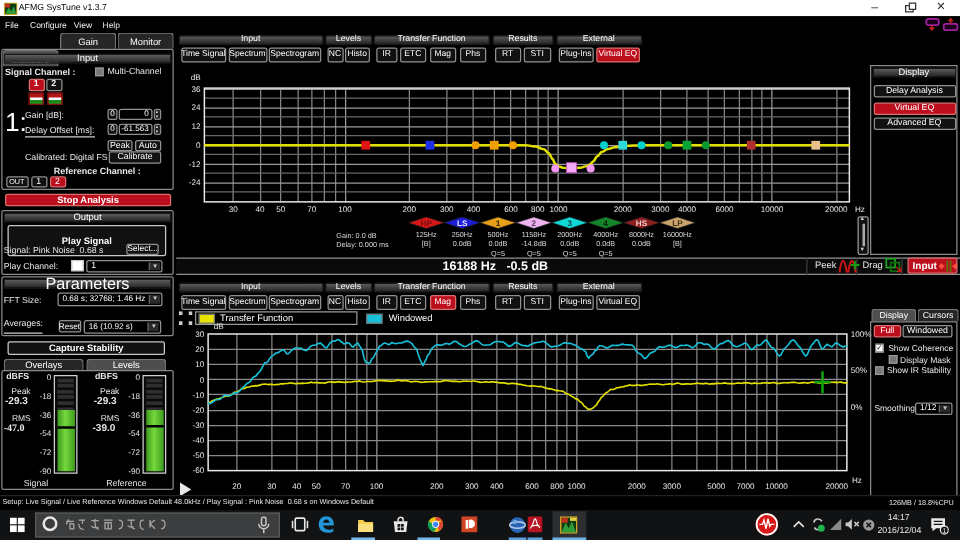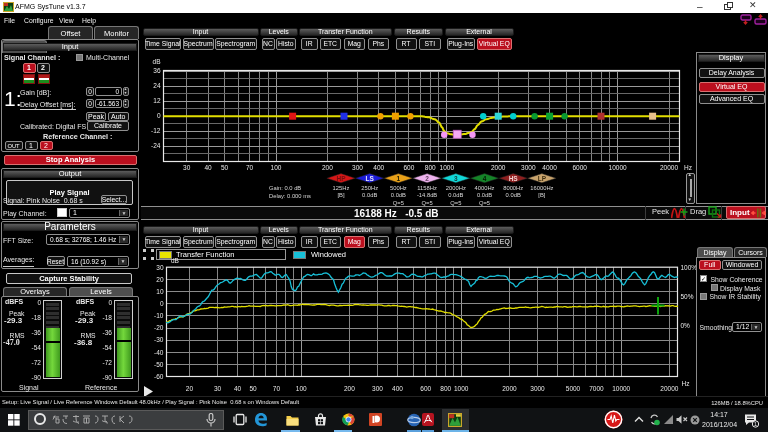--- a/index.html
+++ b/index.html
@@ -31,21 +31,21 @@
 <div class="lb" style="left:24px;top:16.5px;font-size:6.8px;color:#f0f0f0;">Configure</div>
 <div class="lb" style="left:59px;top:16.5px;font-size:6.8px;color:#f0f0f0;">View</div>
 <div class="lb" style="left:82px;top:16.5px;font-size:6.8px;color:#f0f0f0;">Help</div>
 <svg class="abs" style="left:740px;top:13.5px" width="27" height="11" viewBox="0 0 27 11">
     <rect x="1" y="1" width="10" height="5" rx="1.5" fill="#1a001a" stroke="#a020a0" stroke-width="1.4"></rect>
     <path d="M5.5 6 L5.5 10 M3.8 8 L5.5 10 L7.2 8" stroke="#c02020" stroke-width="1.3" fill="none"></path>
     <rect x="15" y="5" width="11" height="5" rx="1.5" fill="#1a001a" stroke="#a020a0" stroke-width="1.4"></rect>
     <path d="M20.5 5 L20.5 1 M18.8 3 L20.5 1 L22.2 3" stroke="#c02020" stroke-width="1.3" fill="none"></path>
   </svg>
 <div class="tab" style="left:2px;top:40px;width:45px;height:13px;background:#4e4e4e;font-weight:bold">Measure</div>
-<div class="tab" style="left:48px;top:26px;width:45px;height:13px;background:#262626">Offset</div>
+<div class="tab" style="left:48px;top:26px;width:45px;height:13px;background:#262626">Gain</div>
 <div class="tab" style="left:94px;top:26px;width:45px;height:13px;background:#262626">Monitor</div>
 <div class="gbox" style="left:1px;top:39px;width:138px;height:113px"></div>
 <div class="hdr" style="left:3px;top:43px;width:134px;height:7.5px;font-size:7.5px">Input</div>
 <div class="lb" style="left:4px;top:53.5px;font-size:7.2px;color:#e8e8e8;font-weight:bold;">Signal Channel :</div>
 <div class="chk" style="left:76px;top:54px"></div>
 <div class="lb" style="left:86px;top:54px;font-size:7px;color:#e8e8e8;">Multi-Channel</div>
 <div class="rbtn" style="left:22.5px;top:63px;width:13px;height:9.5px;font-size:7px;font-weight:bold;">1</div>
 <div class="btn" style="left:36.5px;top:63px;width:13px;height:9.5px;font-size:7px;font-weight:bold;">2</div>
 <div class="abs" style="left:22.5px;top:73.5px;width:12px;height:10px;border:1px solid #801010;background:#b01818"></div>
 <div class="abs" style="left:23.5px;top:78px;width:10px;height:1.5px;background:#fff"></div>
@@ -73,21 +73,21 @@
 <div class="rbtn" style="left:4px;top:154.5px;width:133px;height:10px;font-size:7.5px;font-weight:bold;">Stop Analysis</div>
 <div class="gbox" style="left:1px;top:167.5px;width:138px;height:52px"></div>
 <div class="hdr" style="left:3px;top:170px;width:134px;height:7.5px;font-size:7.5px">Output</div>
 <div class="btn" style="left:6px;top:180px;width:127px;height:25px;font-size:7.5px;font-weight:bold;border-color:#c8c8c8">Play Signal</div>
 <div class="lb" style="left:3px;top:196.5px;font-size:7px;color:#e8e8e8;">Signal: Pink Noise &nbsp;0.68 s</div>
 <div class="btn" style="left:101px;top:194.5px;width:26px;height:9.5px;font-size:6.8px;">Select...</div>
 <div class="lb" style="left:3px;top:209.5px;font-size:7px;color:#e8e8e8;">Play Channel:</div>
 <div class="abs" style="left:57px;top:207.5px;width:9.5px;height:9.5px;background:#fff;border:1px solid #ccc"></div>
 <div class="dd" style="left:69px;top:207.5px;width:61px;height:10px;font-size:7px;padding-left:3px">1<span class="ar">▼</span></div>
 <div class="gbox" style="left:1px;top:221px;width:138px;height:48px"></div>
-<div class="hdr" style="left:3px;top:223px;width:134px;height:7.5px;font-size:10px">Parameters</div>
+<div class="hdr" style="left:3px;top:223px;width:134px;height:7.5px;font-size:13px">Parameters</div>
 <div class="lb" style="left:3px;top:236.5px;font-size:7px;color:#e8e8e8;">FFT Size:</div>
 <div class="dd" style="left:46px;top:234px;width:84px;height:10.5px;font-size:6.6px;padding-left:3px">0.68 s; 32768; 1.46 Hz<span class="ar">▼</span></div>
 <div class="lb" style="left:3px;top:255.5px;font-size:7px;color:#e8e8e8;border-bottom:1px solid #ccc;padding-bottom:3px">Averages:</div>
 <div class="btn" style="left:46.5px;top:256px;width:18px;height:10px;font-size:6.5px;">Reset</div>
 <div class="dd" style="left:67px;top:256px;width:62px;height:10.5px;font-size:6.6px;padding-left:3px">16 (10.92 s)<span class="ar">▼</span></div>
 <div class="btn" style="left:6px;top:273px;width:126px;height:10.5px;font-size:7.5px;font-weight:bold;border-color:#c8c8c8">Capture Stability</div>
 <div class="tab" style="left:3px;top:286.5px;width:64px;height:9.5px;background:#262626">Overlays</div>
 <div class="tab" style="left:69px;top:286.5px;width:64px;height:9.5px;background:#4e4e4e">Levels</div>
 <div class="gbox" style="left:1px;top:296px;width:138px;height:96px"></div>
 <div class="lb" style="left:5px;top:298px;font-size:7px;color:#e8e8e8;font-weight:bold;">dBFS</div>
@@ -108,21 +108,21 @@
 <div class="abs" style="left:46px;top:316.30000000000007px;width:13px;height:3.2px;background:#2e2e2e"></div>
 <div class="abs" style="left:46px;top:320.9000000000001px;width:13px;height:3.2px;background:#2e2e2e"></div>
 <div class="abs" style="left:46px;top:325.5000000000001px;width:13px;height:3.2px;background:#2e2e2e"></div>
 <div class="abs" style="left:45.5px;top:328px;width:14px;height:48.5px;background:linear-gradient(90deg,#3f9a1e,#74d83c 45%,#3f9a1e)"></div>
 <div class="abs" style="left:45.5px;top:340.5px;width:14px;height:2px;background:#000"></div>
 <div class="lb" style="left:19px;top:383.5px;font-size:7px;color:#e8e8e8;">Signal</div>
 <div class="lb" style="left:76px;top:298px;font-size:7px;color:#e8e8e8;font-weight:bold;">dBFS</div>
 <div class="lb" style="left:80px;top:309.5px;font-size:6.8px;color:#e8e8e8;">Peak</div>
 <div class="lb" style="left:75px;top:317px;font-size:8px;color:#e8e8e8;font-weight:bold;">-29.3</div>
 <div class="lb" style="left:80.5px;top:331.5px;font-size:6.8px;color:#e8e8e8;">RMS</div>
-<div class="lb" style="left:74px;top:339px;font-size:8px;color:#e8e8e8;font-weight:bold;">-36.8</div>
+<div class="lb" style="left:74px;top:339px;font-size:8px;color:#e8e8e8;font-weight:bold;">-39.0</div>
 <div class="lb" style="left:100px;top:298.5px;font-size:6.5px;color:#e8e8e8;width:12px;text-align:right">0</div>
 <div class="lb" style="left:100px;top:313.5px;font-size:6.5px;color:#e8e8e8;width:12px;text-align:right">-18</div>
 <div class="lb" style="left:100px;top:328.5px;font-size:6.5px;color:#e8e8e8;width:12px;text-align:right">-36</div>
 <div class="lb" style="left:100px;top:343.5px;font-size:6.5px;color:#e8e8e8;width:12px;text-align:right">-54</div>
 <div class="lb" style="left:100px;top:358.5px;font-size:6.5px;color:#e8e8e8;width:12px;text-align:right">-72</div>
 <div class="lb" style="left:100px;top:373.5px;font-size:6.5px;color:#e8e8e8;width:12px;text-align:right">-90</div>
 <div class="abs" style="left:114px;top:299.5px;width:19px;height:79px;border:1.5px solid #d0d0d0;background:#0a0a0a"></div>
 <div class="abs" style="left:117px;top:302.5px;width:13px;height:3.2px;background:#2e2e2e"></div>
 <div class="abs" style="left:117px;top:307.1px;width:13px;height:3.2px;background:#2e2e2e"></div>
 <div class="abs" style="left:117px;top:311.70000000000005px;width:13px;height:3.2px;background:#2e2e2e"></div>

